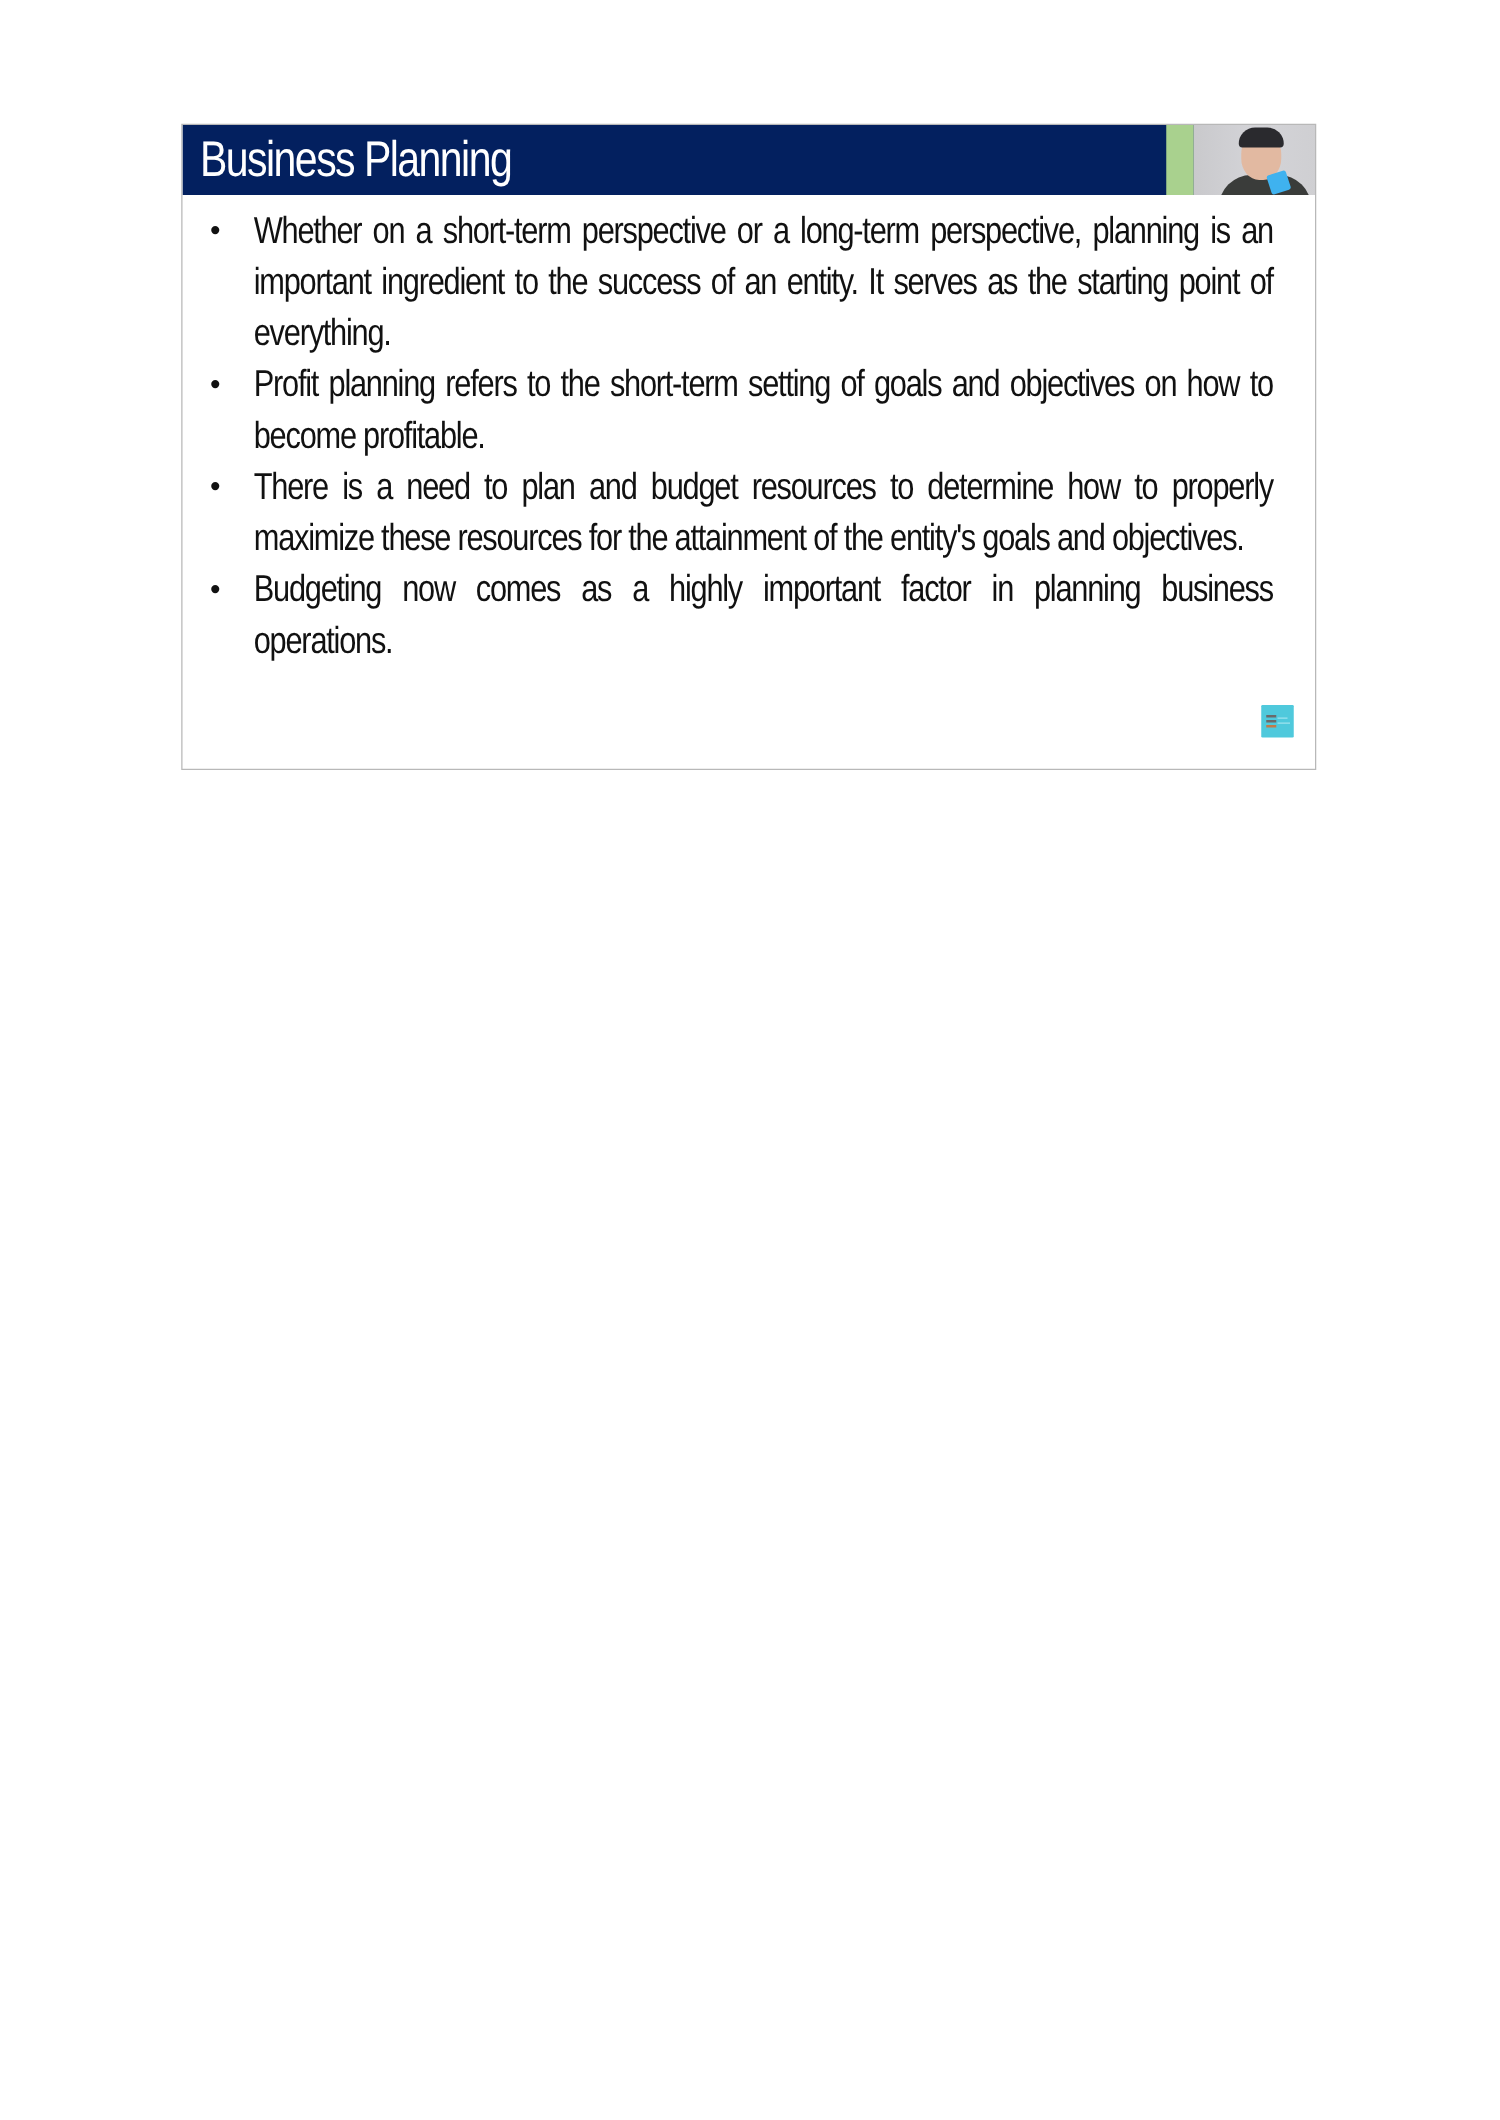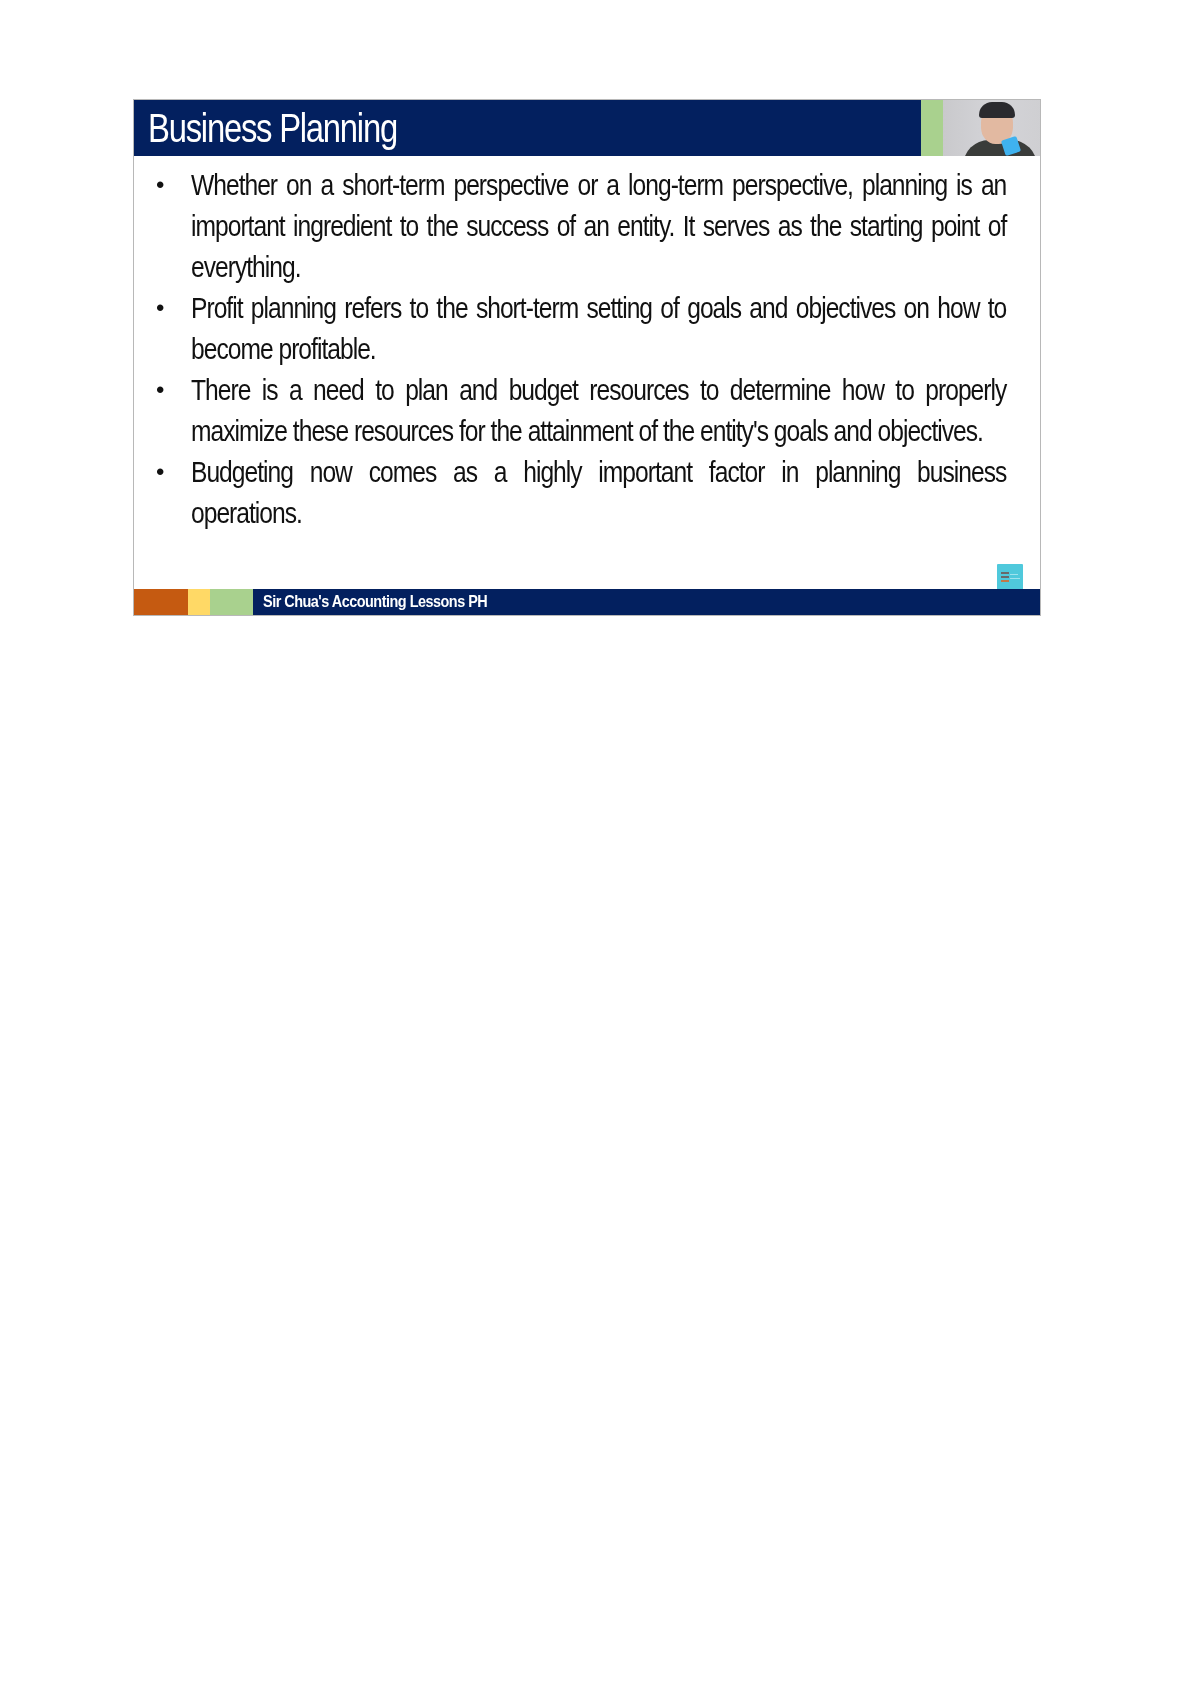--- a/index.html
+++ b/index.html
@@ -9,21 +9,21 @@
     }
     body {
       width: 1200px;
       height: 1696px;
       position: relative;
       overflow: hidden;
       font-family: "Liberation Sans", sans-serif;
     }
     .slide {
       position: absolute;
-      left: 133px;
+      left: 145px;
       top: 99px;
       width: 908px;
       height: 517px;
       background: #ffffff;
       border: 1px solid #b8b8b8;
       box-sizing: border-box;
       overflow: hidden;
     }
     .header {
       position: absolute;
@@ -243,19 +243,13 @@
   </div>
 
   <div class="nav-icon">
     <div class="bar" style="top:8px; width:8px;"></div>
     <div class="bar" style="top:12px; width:8px;"></div>
     <div class="bar" style="top:16px; width:8px; background:#c07a4a;"></div>
     <div class="line" style="top:10px; width:8px;"></div>
     <div class="line" style="top:14px; width:10px;"></div>
   </div>
 
-  <div class="footer">
-    <div class="footer-orange"></div>
-    <div class="footer-yellow"></div>
-    <div class="footer-green"></div>
-    <div class="footer-label">Sir Chua's Accounting Lessons PH</div>
-  </div>
 </div>
 
 </body></html>

